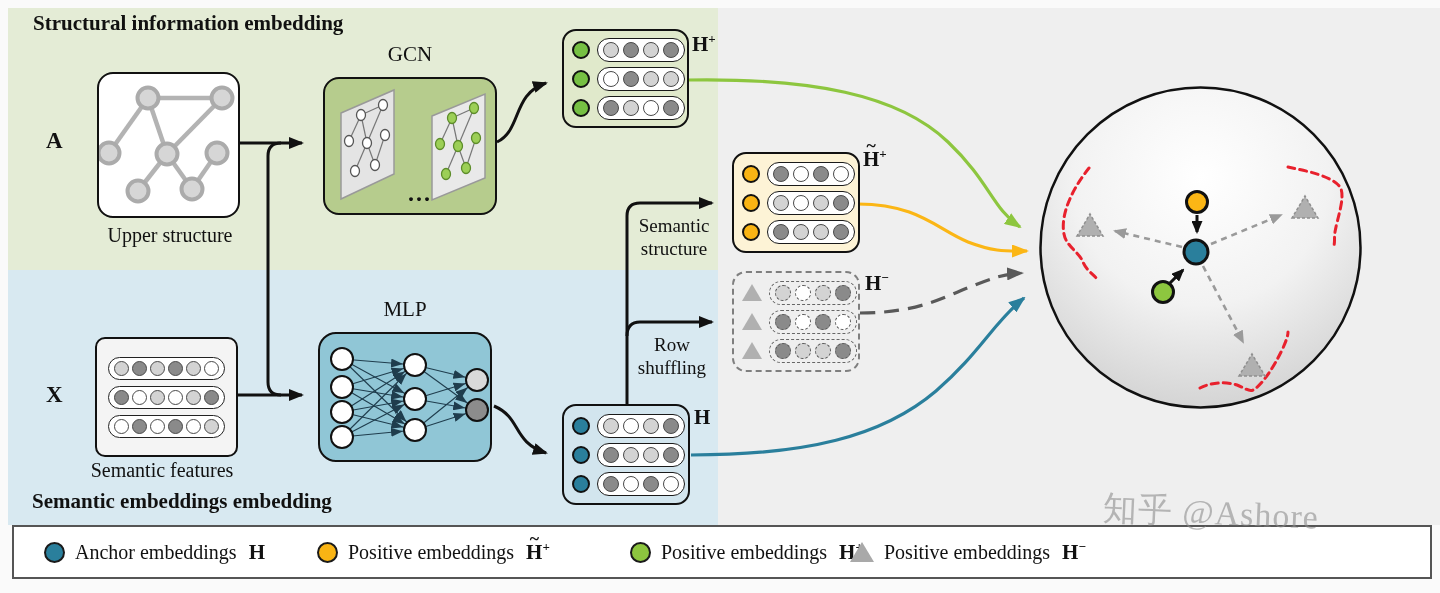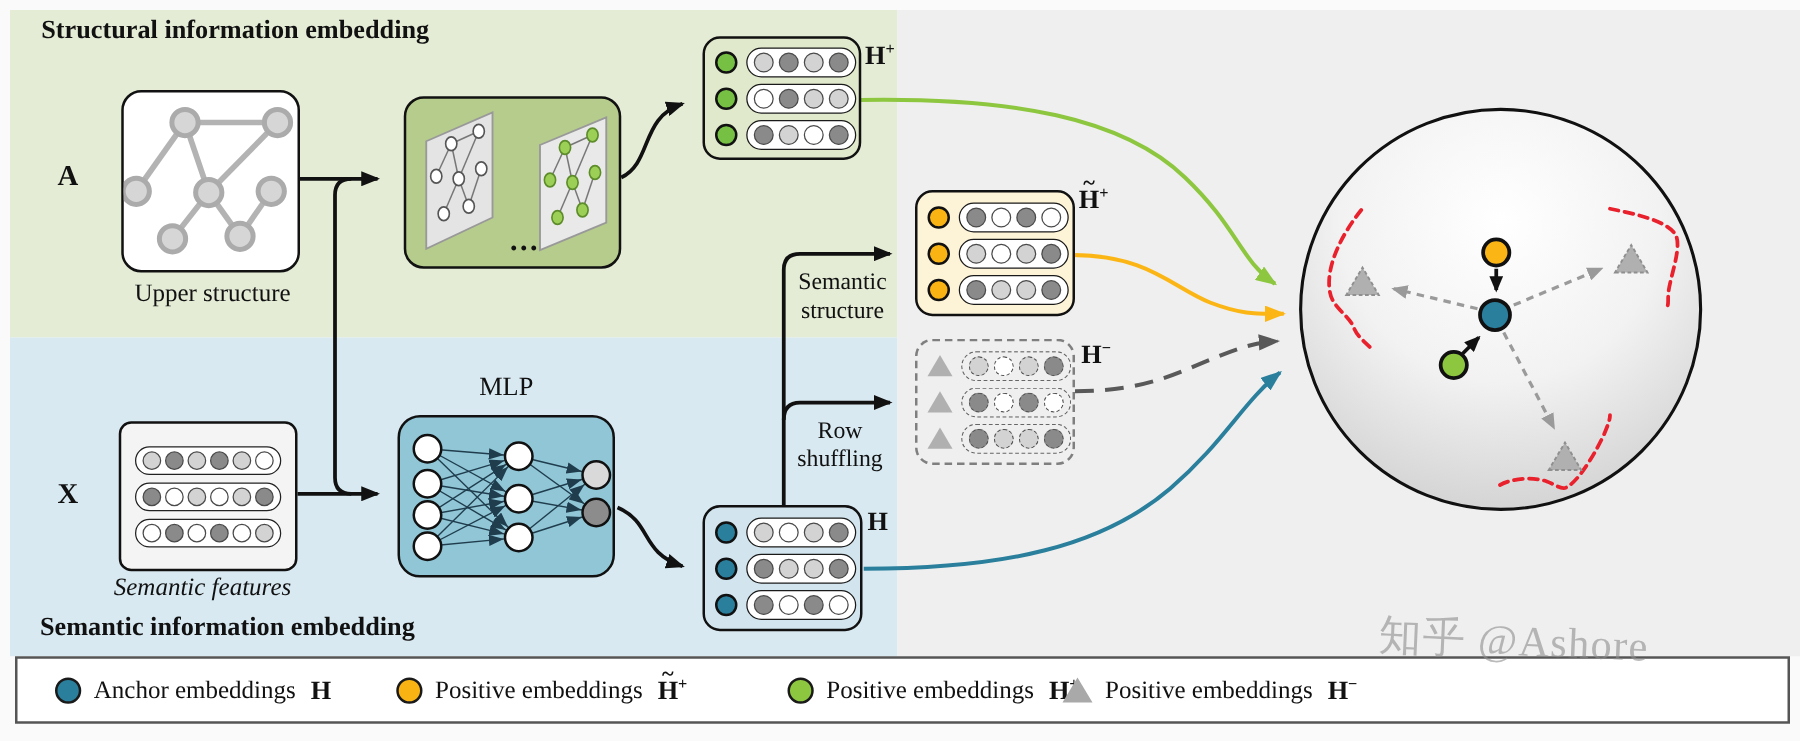--- a/index.html
+++ b/index.html
@@ -10,21 +10,21 @@
   .region-semantic{left:8px;top:270px;width:710px;height:255px;background:var(--c-semantic_bg);}
   .region-right{left:718px;top:8px;width:722px;height:517px;background:var(--c-right_bg);}
   .title{position:absolute;font-weight:bold;font-size:21px;}
   .t-structural{left:33px;top:11px;}
   .t-semantic{left:32px;top:489px;}
   .side-label{position:absolute;font-weight:bold;font-size:23px;}
   .lbl-A{left:46px;top:128px;}
   .lbl-X{left:46px;top:382px;}
   .caption{position:absolute;font-size:20px;text-align:center;}
   .cap-graph{left:70px;top:224px;width:200px;}
-  .cap-feat{left:62px;top:459px;width:200px;font-style:italic;}
+  .cap-feat{left:62px;top:459px;width:200px;}
   .blk-label{position:absolute;font-size:21px;text-align:center;}
   .lbl-gcn{left:323px;top:42px;width:174px;}
   .lbl-mlp{left:318px;top:297px;width:174px;}
   .box{position:absolute;box-sizing:border-box;}
   .graph-box{left:97px;top:72px;width:143px;height:146px;background:#fff;border:2.2px solid #111;border-radius:16px;}
   .gcn-box{left:323px;top:77px;width:174px;height:138px;background:var(--c-gcn_fill);border:2px solid #111;border-radius:16px;}
   .mlp-box{left:318px;top:332px;width:174px;height:130px;background:var(--c-mlp_fill);border:2px solid #111;border-radius:18px;}
   .gcn-dots{position:absolute;left:398px;top:180px;width:44px;text-align:center;font-weight:bold;font-size:24px;letter-spacing:2px;}
   .x-box{left:95px;top:337px;width:143px;height:120px;background:#f4f4f4;border:2.2px solid #111;border-radius:10px;
          display:flex;flex-direction:column;justify-content:center;gap:6px;padding:6px 0;align-items:center;}
@@ -105,21 +105,21 @@
     <path d="M 627 404 V 216 Q 627 203 640 203 H 712" fill="none" stroke="#111" stroke-width="3" marker-end="url(#mk-black)"></path>
     <path d="M 627 336 Q 627 322 640 322 H 712" fill="none" stroke="#111" stroke-width="3" marker-end="url(#mk-black)"></path>
 
     <path d="M 688 80 C 810 78 898 94 948 142 C 990 182 992 208 1020 227" fill="none" style="stroke:var(--c-wire_green)" stroke-width="3.2" marker-end="url(#mk-green)"></path>
     <path d="M 858 204 C 918 204 938 230 968 242 C 994 252 1006 251 1027 251" fill="none" style="stroke:var(--c-wire_yellow)" stroke-width="3.2" marker-end="url(#mk-yellow)"></path>
     <path d="M 860 313 C 918 313 944 297 970 287 C 994 277 1006 274 1022 273" fill="none" style="stroke:var(--c-wire_gray)" stroke-width="3.2" stroke-dasharray="15 9" marker-end="url(#mk-gray)"></path>
     <path d="M 691 455 C 805 455 882 437 936 391 C 980 353 994 322 1024 298" fill="none" style="stroke:var(--c-wire_teal)" stroke-width="3.2" marker-end="url(#mk-teal)"></path>
   </svg>
 
   <div class="title t-structural">Structural information embedding</div>
-  <div class="title t-semantic">Semantic information embedding</div>
+  <div class="title t-semantic">Semantic embeddings embedding</div>
 
   <div class="side-label lbl-A">A</div>
   <div class="box graph-box">
     <svg width="139" height="142" viewBox="0 0 139 142">
       <g stroke="#b3b3b3" stroke-width="4.5">
         <line x1="49" y1="24" x2="123" y2="24"></line>
           <line x1="49" y1="24" x2="10" y2="79"></line>
         <line x1="49" y1="24" x2="68" y2="80"></line>
           <line x1="123" y1="24" x2="68" y2="80"></line>
         <line x1="68" y1="80" x2="39" y2="117"></line>
@@ -132,20 +132,21 @@
           <circle cx="10" cy="79" r="10.5"></circle>
         <circle cx="68" cy="80" r="10.5"></circle>
           <circle cx="118" cy="79" r="10.5"></circle>
           <circle cx="39" cy="117" r="10.5"></circle>
         <circle cx="93" cy="115" r="10.5"></circle>
       </g>
     </svg>
   </div>
   <div class="caption cap-graph">Upper structure</div>
 
+  <div class="blk-label lbl-gcn">GCN</div>
   <div class="box gcn-box">
     <svg width="170" height="134" viewBox="0 0 170 134">
       <polygon points="16,34 69,11 69,95 16,120" fill="#e4e4e4" stroke="#999" stroke-width="1.5"></polygon>
       <g stroke="#777" stroke-width="1.2">
         <line x1="36" y1="36" x2="58" y2="26"></line>
           <line x1="36" y1="36" x2="24" y2="62"></line>
         <line x1="36" y1="36" x2="42" y2="64"></line>
           <line x1="58" y1="26" x2="42" y2="64"></line>
         <line x1="42" y1="64" x2="30" y2="92"></line>
           <line x1="42" y1="64" x2="50" y2="86"></line>

